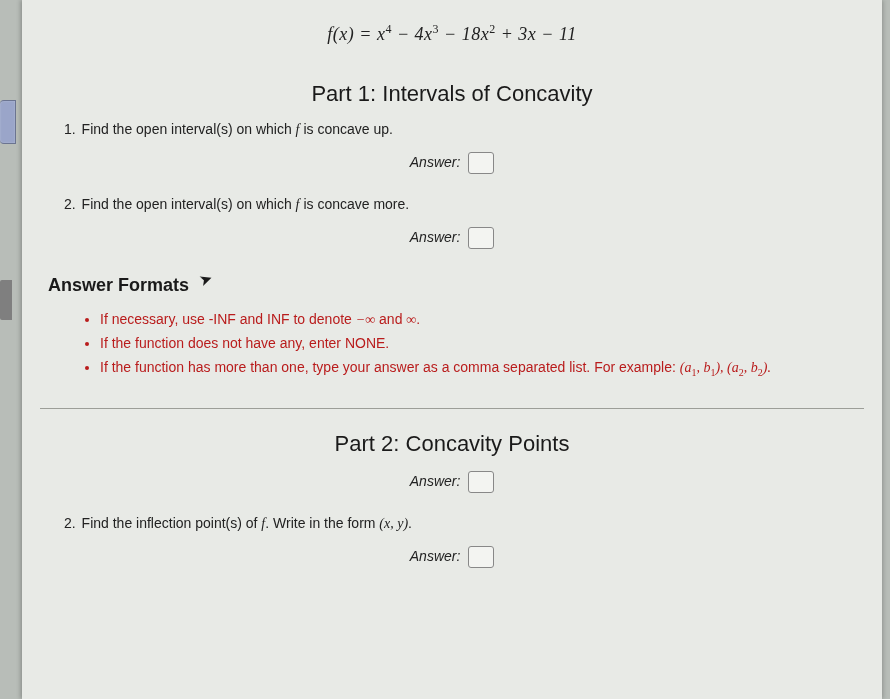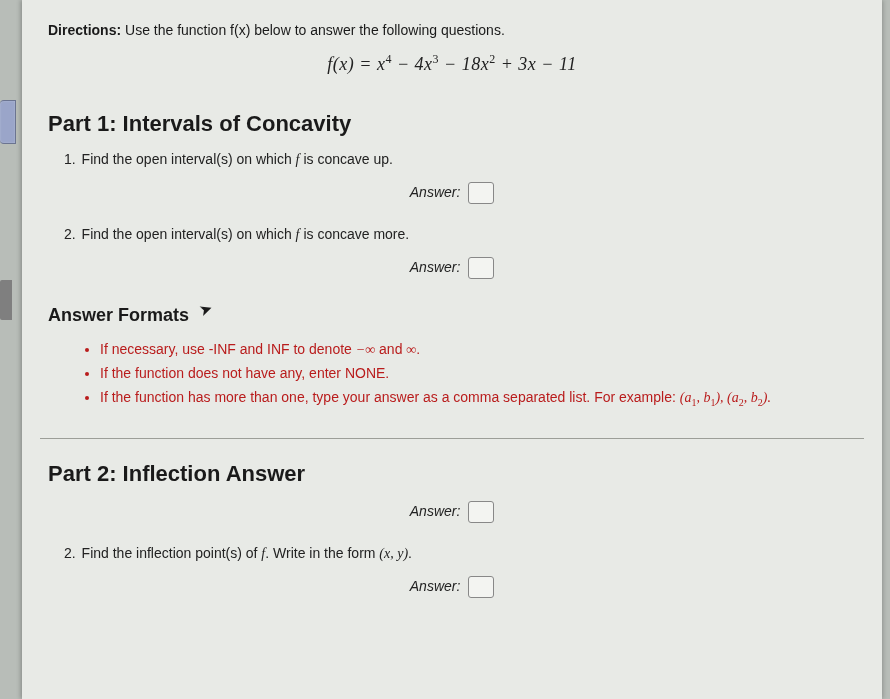--- a/index.html
+++ b/index.html
@@ -60,23 +60,24 @@
     color: #222;
     margin-bottom: 36px;
     letter-spacing: 0.5px;
   }
   .equation sup {
     font-size: 12px;
     font-style: normal;
   }
   h2.part-title {
     font-size: 22px;
-    font-weight: bold;
+    font-weight: normal;
     color: #1a1a1a;
     margin-bottom: 14px;
+    text-align: center;
   }
   .question {
     font-size: 14px;
     color: #222;
     margin-left: 16px;
     margin-bottom: 8px;
   }
   .question .num {
     margin-right: 2px;
   }
@@ -139,23 +140,20 @@
   }
 </style>
 </head>
 <body>
 
 <div class="side-tab"></div>
 <div class="side-tab2"></div>
 
 <div class="page">
 
-  <div class="directions">
-    <span class="label">Directions:</span><span> Use the function f(x) below to answer the following questions.</span>
-  </div>
 
   <div class="equation" id="eq">f(x) = x<sup>4</sup> − 4x<sup>3</sup> − 18x<sup>2</sup> + 3x − 11</div>
 
   <h2 class="part-title">Part 1: Intervals of Concavity</h2>
 
   <div class="question">
     <span class="num">1. </span><span>Find the </span><span class="bold">open</span><span> interval(s) on which </span><span class="ital">f</span><span> is concave up.</span>
   </div>
   <div class="answer-row">
     <span>Answer:</span>
@@ -180,21 +178,21 @@
       <span>If necessary, use -INF and INF to denote </span><span class="math">−∞</span><span> and </span><span class="math">∞</span><span>.</span>
     </li>
     <li>If the function does not have any, enter NONE.</li>
     <li>
       <span>If the function has more than one, type your answer as a comma separated list. For example: </span><span class="math"><span>(a</span><sub>1</sub><span>, b</span><sub>1</sub><span>), (a</span><sub>2</sub><span>, b</span><sub>2</sub><span>).</span></span>
     </li>
   </ul>
 
   <div class="divider"></div>
 
-  <h2 class="part-title">Part 2: Inflection Answer</h2>
+  <h2 class="part-title">Part 2: Concavity Points</h2>
 
   <div class="answer-row">
     <span>Answer:</span>
     <span class="answer-box"></span>
   </div>
 
   <div class="question">
     <span class="num">2. </span><span>Find the inflection point(s) of </span><span class="ital">f</span><span>. Write in the form </span><span class="ital">(x, y)</span><span>.</span>
   </div>
   <div class="answer-row" style="margin-bottom:0">

